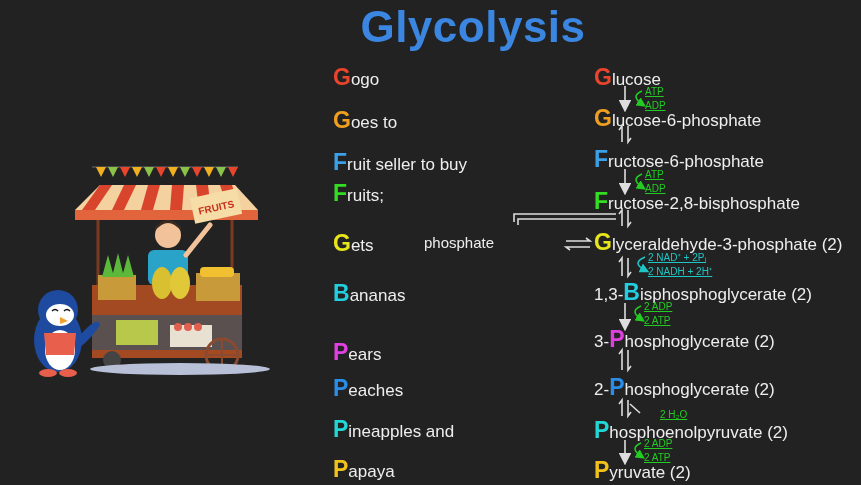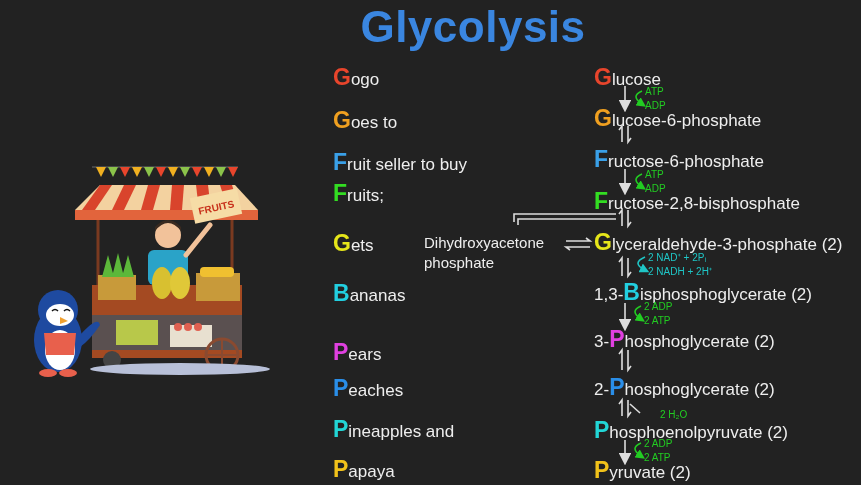--- a/index.html
+++ b/index.html
@@ -20,21 +20,21 @@
   .mnem {
     position:absolute; left:333px; font-size:17px; color:#eeeeee;
     white-space:nowrap;
   }
   .mnem .cap { font-size:23px; font-weight:bold; }
   .step {
     position:absolute; font-size:17px; color:#eeeeee; white-space:nowrap;
   }
   .step .cap { font-size:23px; font-weight:bold; }
   .cofactor {
-    position:absolute; font-size:10px; color:#22cc22; white-space:nowrap; line-height:11px;
+    position:absolute; font-size:10px; color:#22cc22; white-space:nowrap; line-height:11px;text-decoration:underline;
   }
   .cofactor.teal { color:#1fc6c6; }
   .dhap {
     position:absolute; left:424px; top:233px; font-size:15px; line-height:20px; color:#eeeeee;
   }
   svg.arrows { position:absolute; left:0; top:0; width:861px; height:485px; pointer-events:none; }
   .illustration { position:absolute; left:20px; top:155px; width:250px; height:230px; }
 </style>
 </head>
 <body>
@@ -61,21 +61,20 @@
   <div class="step" style="left:594px;top:188px"><span></span><span class="cap" style="color:#33dd22">F</span><span>ructose-2,8-bisphosphate</span></div>
   <div class="step" style="left:594px;top:229px"><span></span><span class="cap" style="color:#e6e61a">G</span><span>lyceraldehyde-3-phosphate (2)</span></div>
   <div class="step" style="left:594px;top:279px"><span>1,3-</span><span class="cap" style="color:#22cfe0">B</span><span>isphosphoglycerate (2)</span></div>
   <div class="step" style="left:594px;top:326px"><span>3-</span><span class="cap" style="color:#e040e0">P</span><span>hosphoglycerate (2)</span></div>
   <div class="step" style="left:594px;top:374px"><span>2-</span><span class="cap" style="color:#2a8ee8">P</span><span>hosphoglycerate (2)</span></div>
   <div class="step" style="left:594px;top:417px"><span></span><span class="cap" style="color:#22d6d6">P</span><span>hosphoenolpyruvate (2)</span></div>
   <div class="step" style="left:594px;top:457px"><span></span><span class="cap" style="color:#f2c21a">P</span><span>yruvate (2)</span></div>
 </div>
 
 <div class="dhap">
-  <div>Dihydroxyacetone</div>
   <div>phosphate</div>
 </div>
 
 <div class="cofactor" style="left:645px;top:86px">ATP</div>
 <div class="cofactor" style="left:645px;top:100px">ADP</div>
 <div class="cofactor" style="left:645px;top:169px">ATP</div>
 <div class="cofactor" style="left:645px;top:183px">ADP</div>
 <div class="cofactor teal" style="left:648px;top:252px">2 NAD⁺ + 2Pᵢ</div>
 <div class="cofactor teal" style="left:648px;top:266px">2 NADH + 2H⁺</div>
 <div class="cofactor" style="left:644px;top:301px">2 ADP</div>

